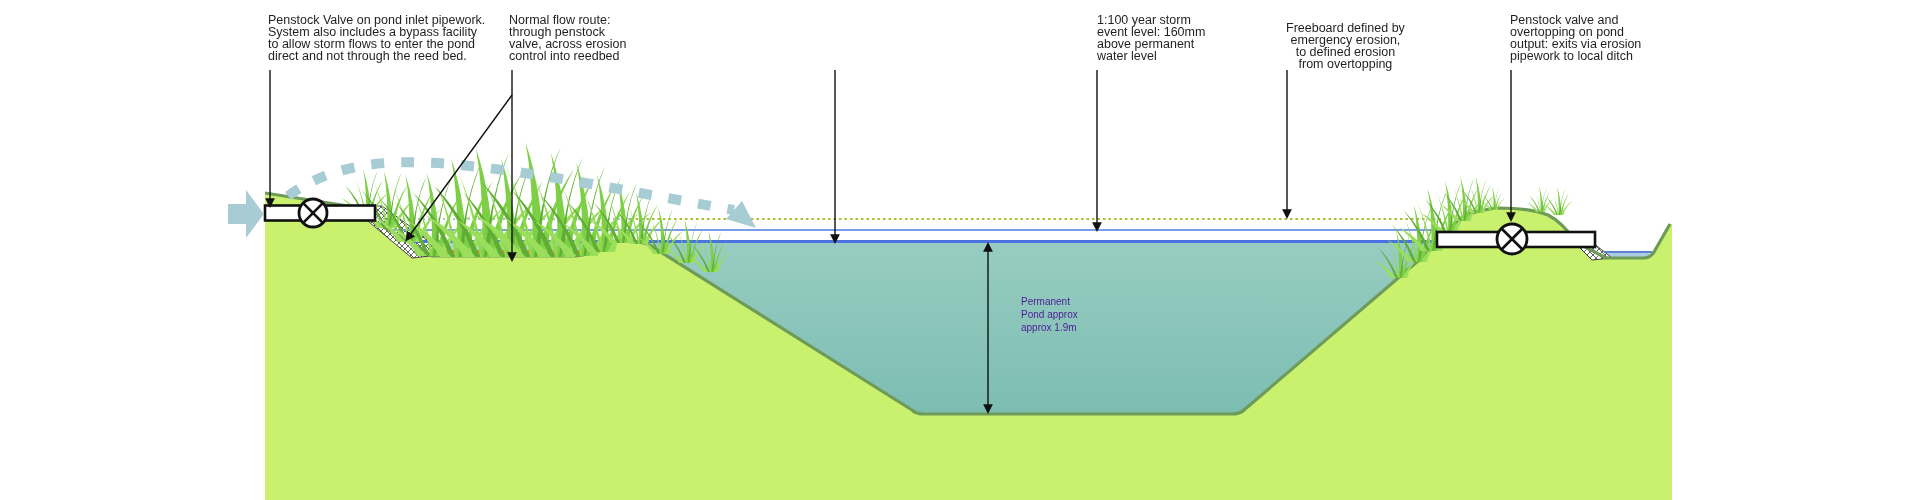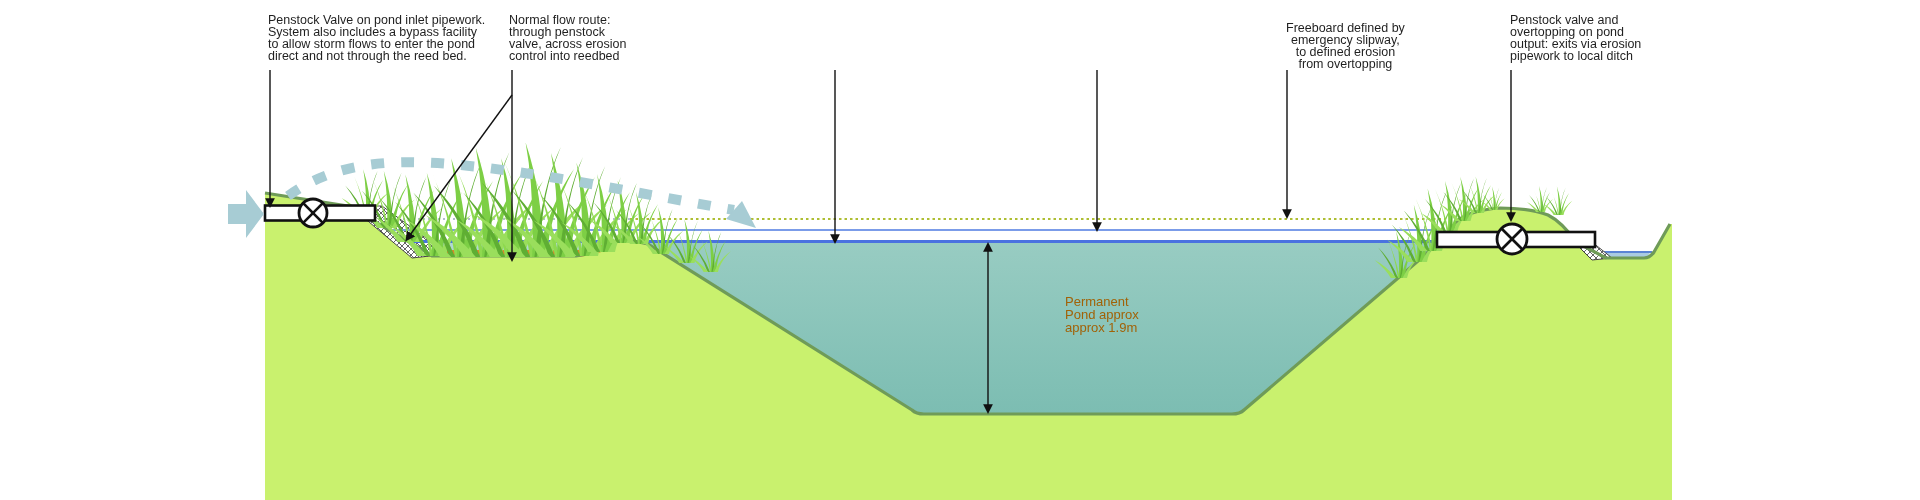--- a/index.html
+++ b/index.html
@@ -14,24 +14,23 @@
   .note{
     position:absolute;
     font-size:12.5px;
     line-height:12px;
     color:#1f1f1f;
     letter-spacing:0;
   }
   .note div{white-space:nowrap;}
   .depth-note{
     position:absolute;
-    font-size:13px;
+    font-size:10px;
     line-height:13px;
-    color:#a16207;
-    margin-left:44px;
+    color:#4c1d95;
   }
   .depth-note div{white-space:nowrap;}
 </style>
 </head>
 <body>
 
 <div id="stage">
 
   <svg id="diagram-svg" width="1920" height="500" viewBox="0 0 1920 500">
     <defs>
@@ -174,24 +173,30 @@
   </div>
 
   <div class="note" style="left:268px;top:14px;">
     <div>Penstock Valve on pond inlet pipework.</div>
     <div>System also includes a bypass facility</div>
     <div>to allow storm flows to enter the pond</div>
     <div>direct and not through the reed bed.</div>
   </div>
 
 
+  <div class="note" style="left:1097px;top:14px;">
+    <div>1:100 year storm</div>
+    <div>event level: 160mm</div>
+    <div>above permanent</div>
+    <div>water level</div>
+  </div>
 
   <div class="note" style="left:1286px;top:22px;text-align:center;">
     <div>Freeboard defined by</div>
-    <div>emergency slipway,</div>
+    <div>emergency erosion,</div>
     <div>to defined erosion</div>
     <div>from overtopping</div>
   </div>
 
   <div class="note" style="left:1510px;top:14px;">
     <div>Penstock valve and</div>
     <div>overtopping on pond</div>
     <div>output: exits via erosion</div>
     <div>pipework to local ditch</div>
   </div>

